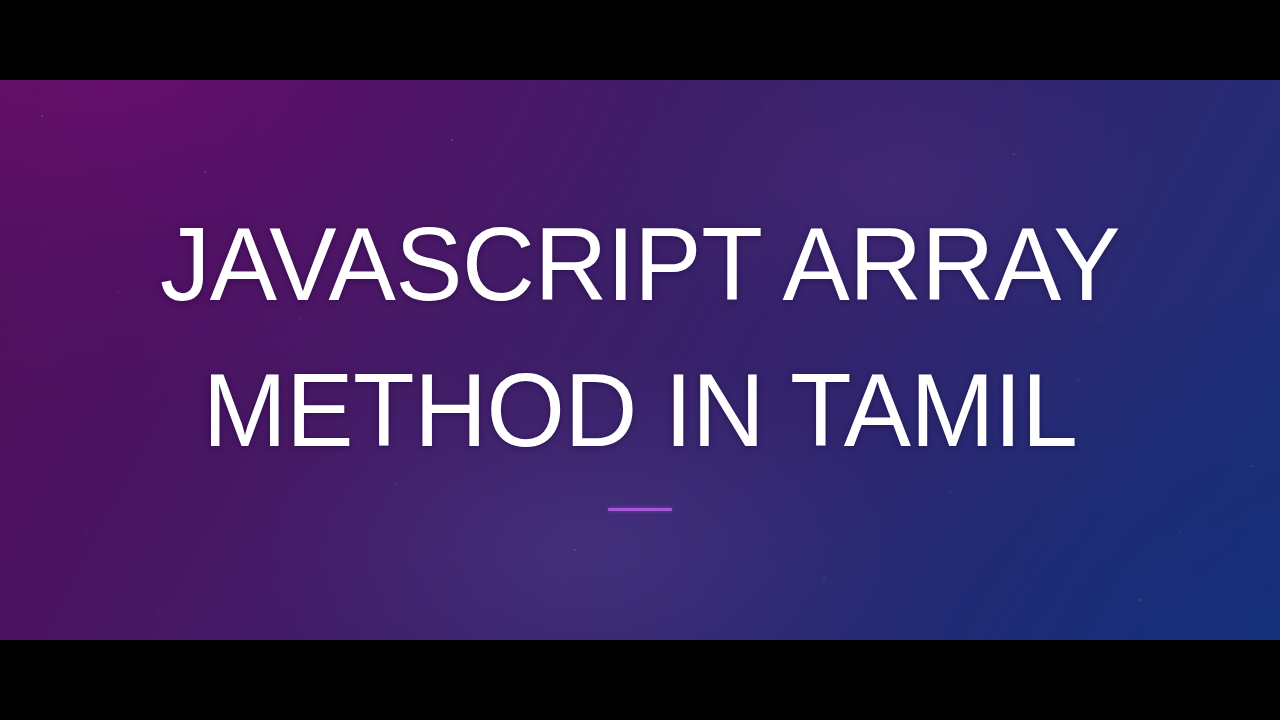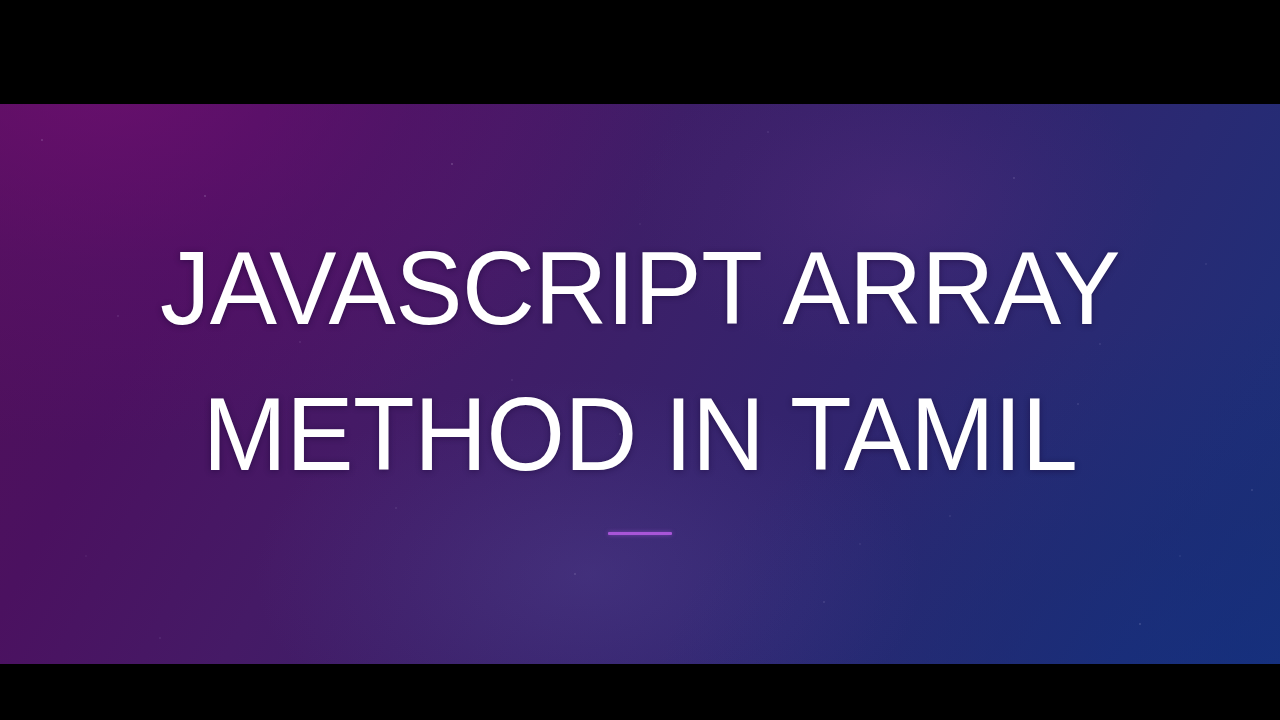--- a/index.html
+++ b/index.html
@@ -11,21 +11,20 @@
     background:#000000;
     overflow:hidden;
     font-family:"Liberation Sans", sans-serif;
   }
 
   #video-frame {
     position:relative;
     width:1280px;
     height:548px;
     background:#000000;
-    margin-top:24px;
   }
 
   
   .letterbox {
     position:absolute;
     left:0;
     width:1280px;
     height:80px;
     background:#000000;
     z-index:40;

